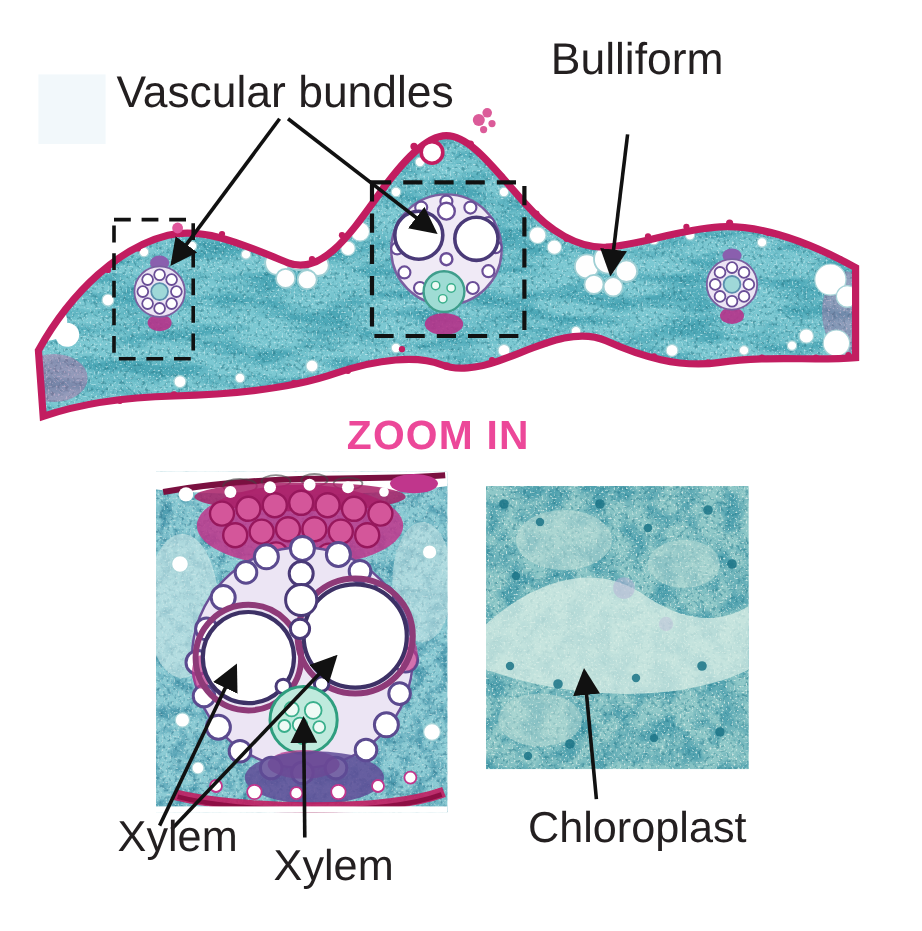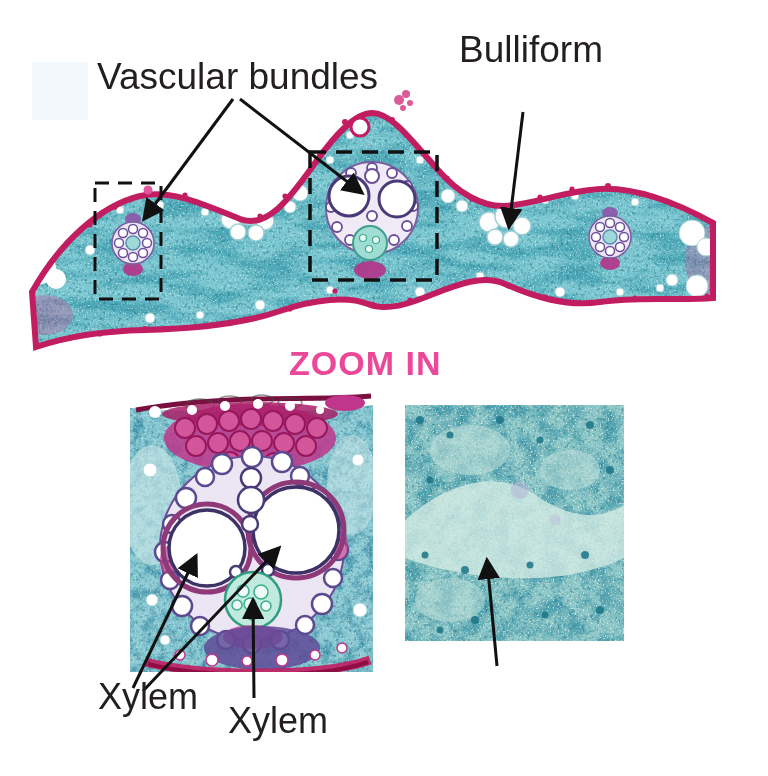--- a/index.html
+++ b/index.html
@@ -430,13 +430,14 @@
   <div class="lbl center" style="left:442px;top:30px;width:178px;font-size:37px;">
     <div>Bulliform</div>
   </div>
 
   <div class="lbl" id="zoomin-label" style="left:289px;top:345px;">ZOOM IN</div>
 
   <div class="lbl" style="left:98px;top:678px;">Xylem</div>
 
   <div class="lbl" style="left:228px;top:702px;">Xylem</div>
 
+  <div class="lbl" style="left:440px;top:671px;">Chloroplast</div>
 </div>
 
 </body></html>

